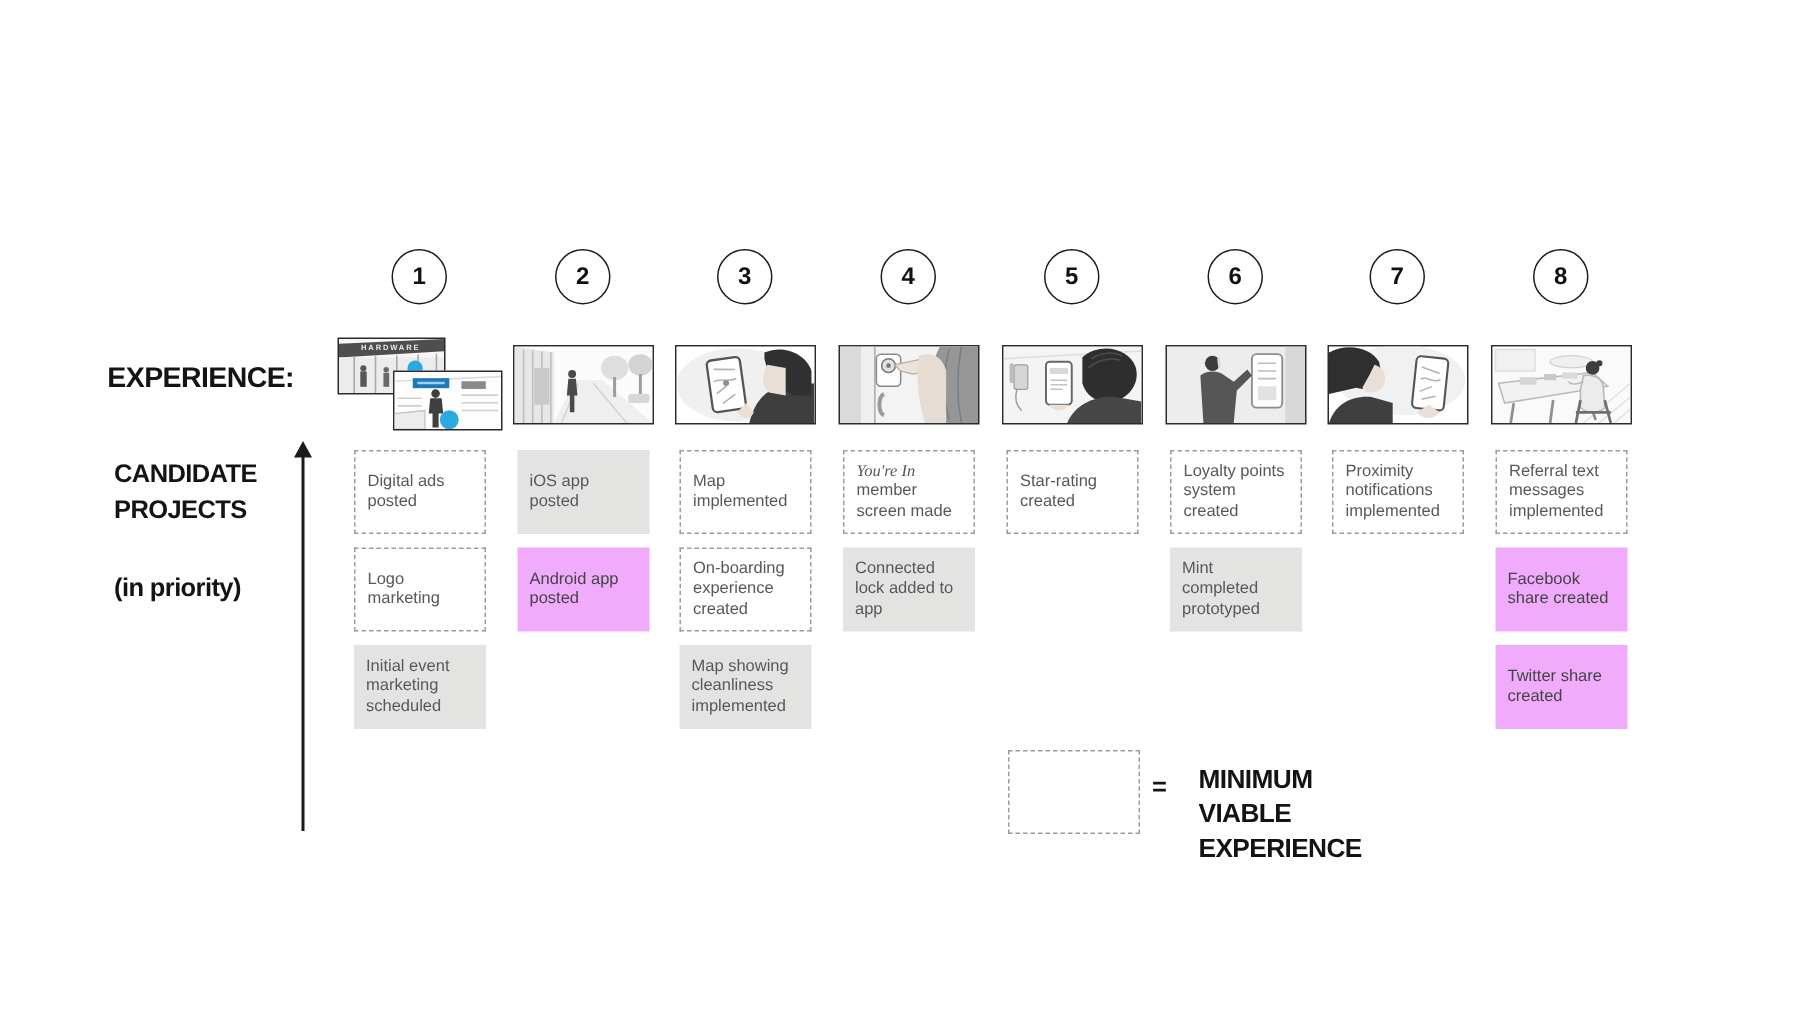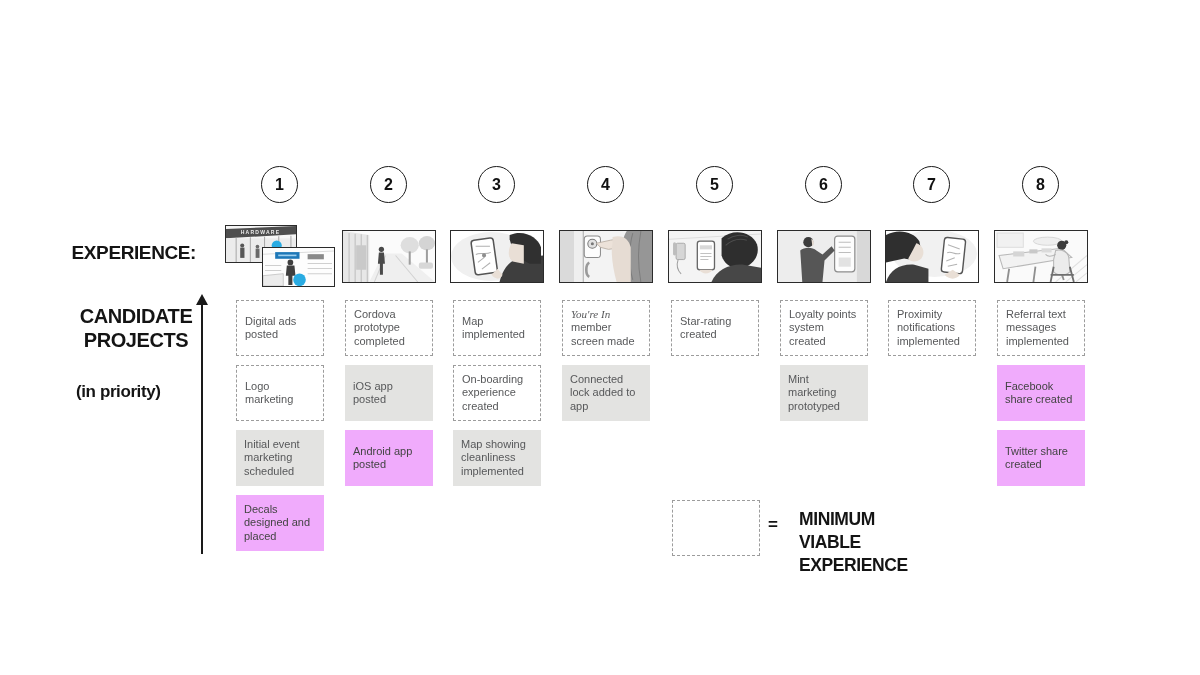--- a/index.html
+++ b/index.html
@@ -6,21 +6,21 @@
   body{
     width:1200px;height:675px;background:#ffffff;
     font-family:"Liberation Sans", sans-serif;
     position:relative;overflow:hidden;
   }
   .canvas{position:absolute;left:0;top:0;width:1200px;height:675px;}
 
   
   .hdr{position:absolute;font-weight:700;color:#141414;letter-spacing:-0.4px;}
   .experience-label{left:70px;top:242px;width:126px;text-align:right;font-size:19px;}
-  .candidate-label{left:76px;top:304px;width:120px;text-align:center;font-size:20px;line-height:24px;}
+  .candidate-label{left:76px;top:304px;width:120px;font-size:17px;line-height:24px;}
   .priority-label{left:76px;top:382px;width:120px;font-size:17px;}
 
   
   .arrow-line{position:absolute;left:201px;top:304px;width:2px;height:250px;background:#1a1a1a;}
   .arrow-head{position:absolute;left:196px;top:294px;width:0;height:0;
     border-left:6px solid transparent;border-right:6px solid transparent;border-bottom:11px solid #1a1a1a;}
 
   
   .col{position:absolute;top:0;width:94px;height:675px;}
   .c1{left:233px}.c2{left:342px}.c3{left:450px}.c4{left:559px}
@@ -100,23 +100,20 @@
     <div class="boxes">
       <div class="pbox mve">
           <span class="txt">Digital ads posted</span>
         </div>
       <div class="pbox mve">
           <span class="txt">Logo marketing</span>
         </div>
       <div class="pbox light">
           <span class="txt">Initial event marketing scheduled</span>
         </div>
-      <div class="pbox dark">
-          <span class="txt">Decals designed and placed</span>
-        </div>
     </div>
   </div>
 
   <div class="col c2">
     <div class="circle">2</div>
     <div class="frame img-main">
       <svg viewBox="0 0 91 50" preserveAspectRatio="none">
         <rect width="91" height="50" fill="#fbfbfb"></rect>
         <path d="M0,0 L26,4 L26,50 L0,50 Z" fill="#e7e7e7"></path>
         <path d="M6,2 V50 M12,2.6 V50 M18,3.2 V50 M24,3.8 V50" stroke="#bdbdbd" stroke-width="1" fill="none"></path>
@@ -126,23 +123,20 @@
         <ellipse cx="66" cy="14" rx="9" ry="8" fill="#dedede"></ellipse>
         <rect x="65" y="20" width="2" height="13" fill="#9e9e9e"></rect>
         <ellipse cx="83" cy="12" rx="8" ry="7" fill="#d4d4d4"></ellipse>
         <rect x="82" y="18" width="2" height="14" fill="#9e9e9e"></rect>
         <rect x="75" y="31" width="14" height="6" rx="2" fill="#d7d7d7"></rect>
         <circle cx="38" cy="18" r="2.6" fill="#4a4a4a"></circle>
         <path d="M35.5,21 L40.5,21 L41.5,32 L39.5,32 L39.5,43 L36.5,43 L36.5,32 L34.5,32 Z" fill="#4a4a4a"></path>
       </svg>
     </div>
     <div class="boxes">
-      <div class="pbox mve">
-          <span class="txt">Cordova prototype completed</span>
-        </div>
       <div class="pbox light">
           <span class="txt">iOS app posted</span>
         </div>
       <div class="pbox dark">
           <span class="txt">Android app posted</span>
         </div>
     </div>
   </div>
 
   <div class="col c3">
@@ -240,21 +234,21 @@
         <circle cx="30" cy="11" r="5" fill="#3c3c3c"></circle>
         <path d="M33,7.5 a4.5,4.5 0 0 1 1,7.5 Z" fill="#e7ddd4"></path>
         <path d="M22,19 C26,15.5 34,15.5 38,19 L44,23 L53,15 L56,19 L46,29 L44,50 L24,50 Z" fill="#565656"></path>
       </svg>
     </div>
     <div class="boxes">
       <div class="pbox mve">
           <span class="txt">Loyalty points system created</span>
         </div>
       <div class="pbox light">
-          <span class="txt">Mint marketing prototyped</span>
+          <span class="txt">Mint completed prototyped</span>
         </div>
     </div>
   </div>
 
   <div class="col c7">
     <div class="circle">7</div>
     <div class="frame img-main">
       <svg viewBox="0 0 91 50" preserveAspectRatio="none">
         <rect width="91" height="50" fill="#ffffff"></rect>
         <ellipse cx="48" cy="22" rx="42" ry="23" fill="#f1f1f1"></ellipse>

